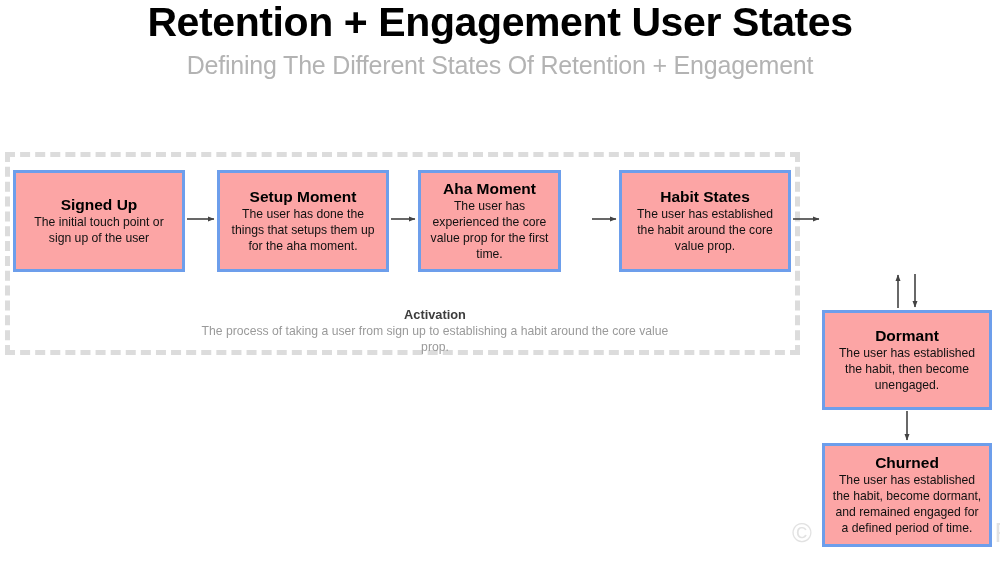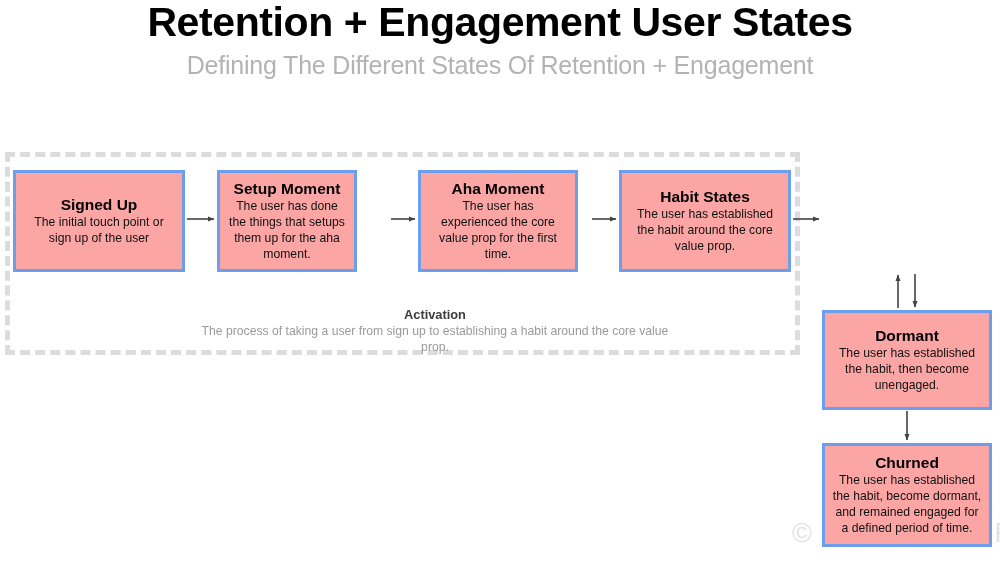--- a/index.html
+++ b/index.html
@@ -97,22 +97,22 @@
   }
   .node-desc {
     font-size: 12.2px;
     font-weight: normal;
     color: #111111;
     line-height: 1.30;
   }
 
   
   #node-signed-up   { left: 13px;  top: 170px; width: 172px; height: 102px; }
-  #node-setup       { left: 217px; top: 170px; width: 140px; height: 102px; }
-  #node-aha         { left: 418px; top: 170px; width: 160px; height: 102px; }
+  #node-setup       { left: 217px; top: 170px; width: 172px; height: 102px; }
+  #node-aha         { left: 418px; top: 170px; width: 143px; height: 102px; }
   #node-habit       { left: 619px; top: 170px; width: 172px; height: 102px; }
 
   
   #node-engaged     { left: 822px; top: 170px; width: 170px; height: 102px; }
   #node-dormant     { left: 822px; top: 310px; width: 170px; height: 100px; }
   #node-churned     { left: 822px; top: 443px; width: 170px; height: 104px; }
 
   
   .activation-caption {
     position: absolute;

